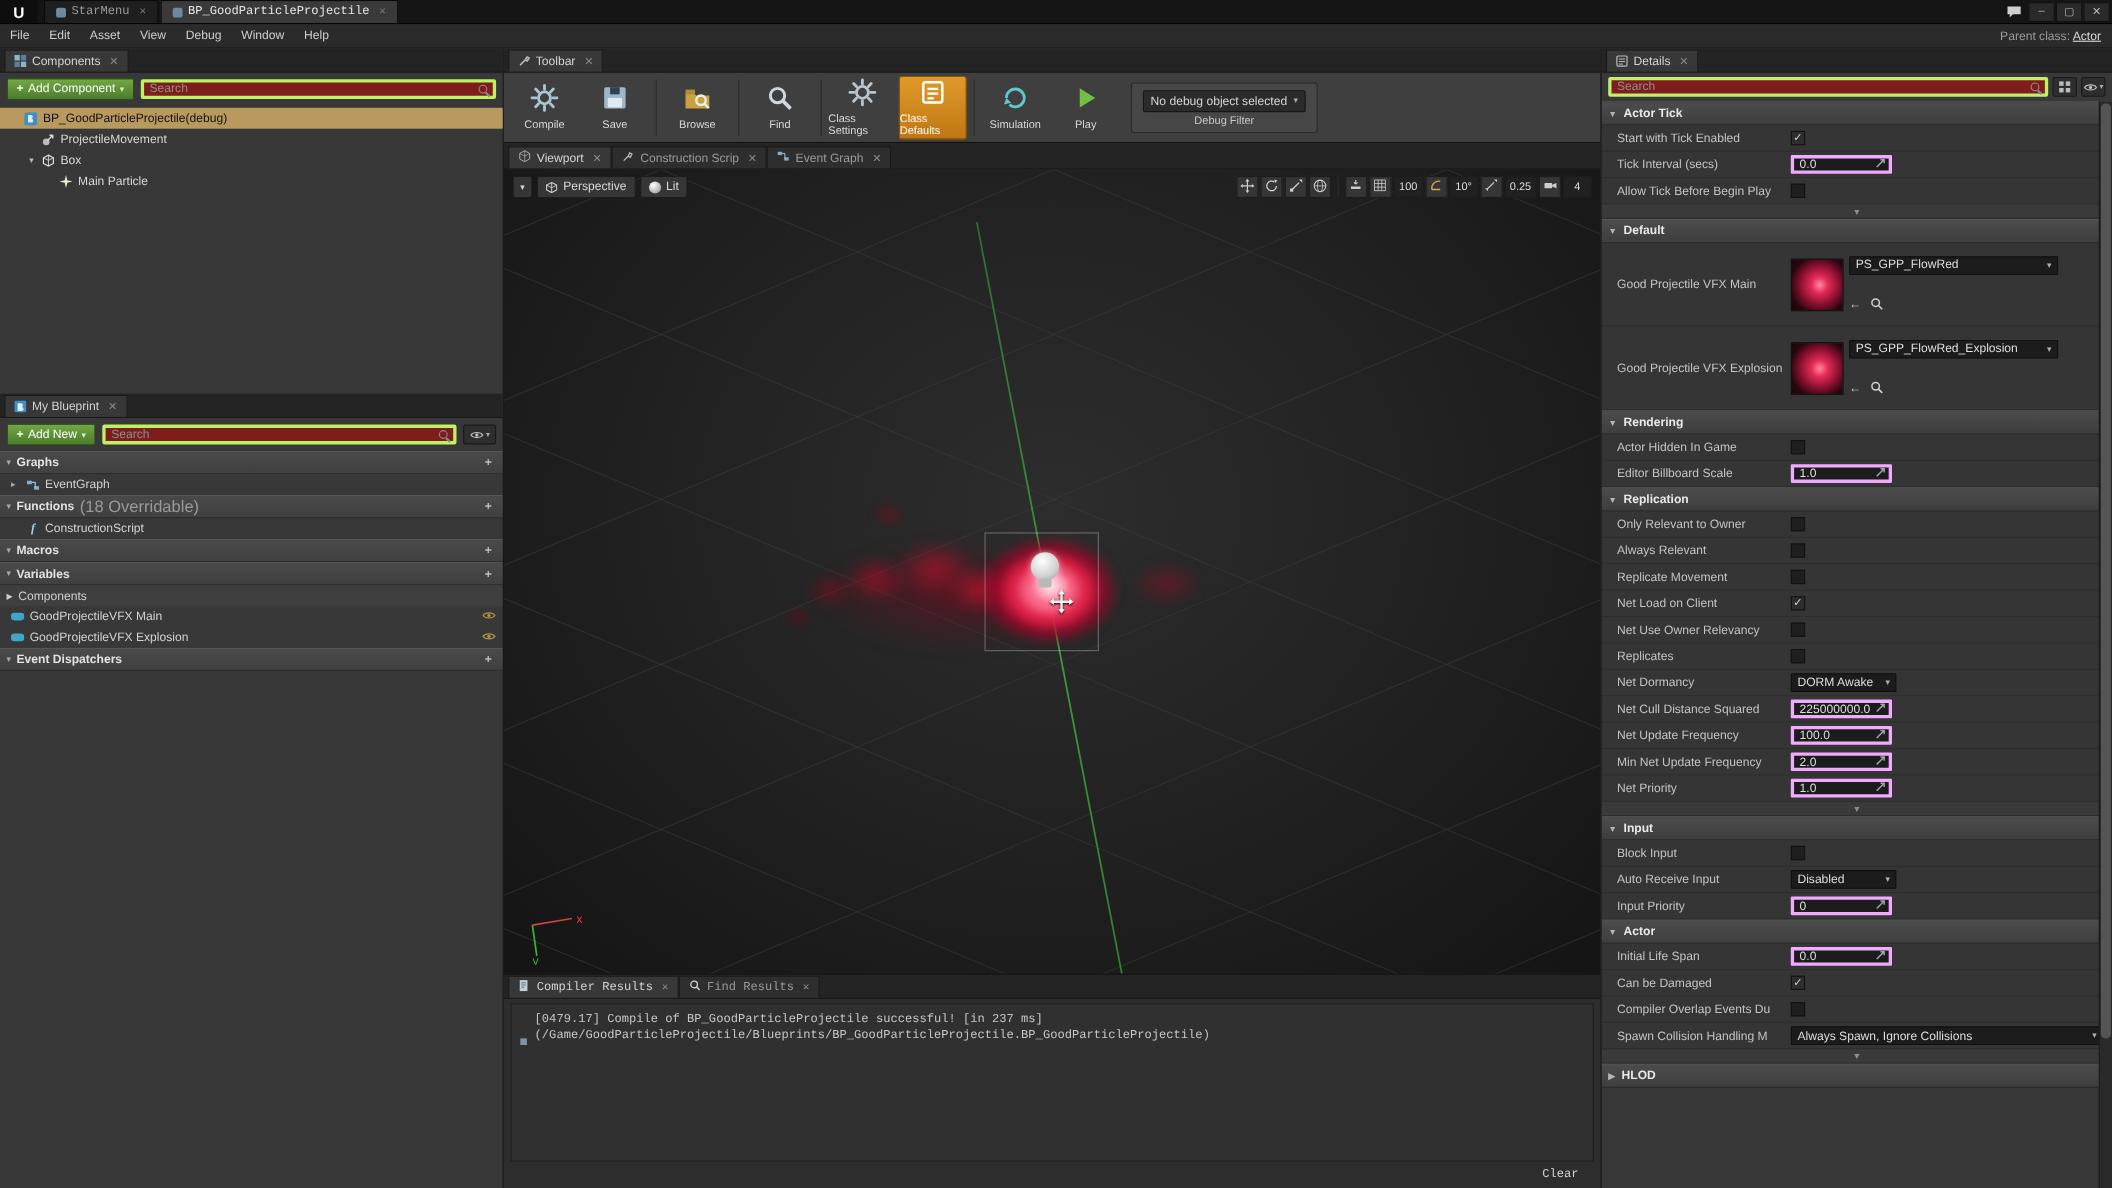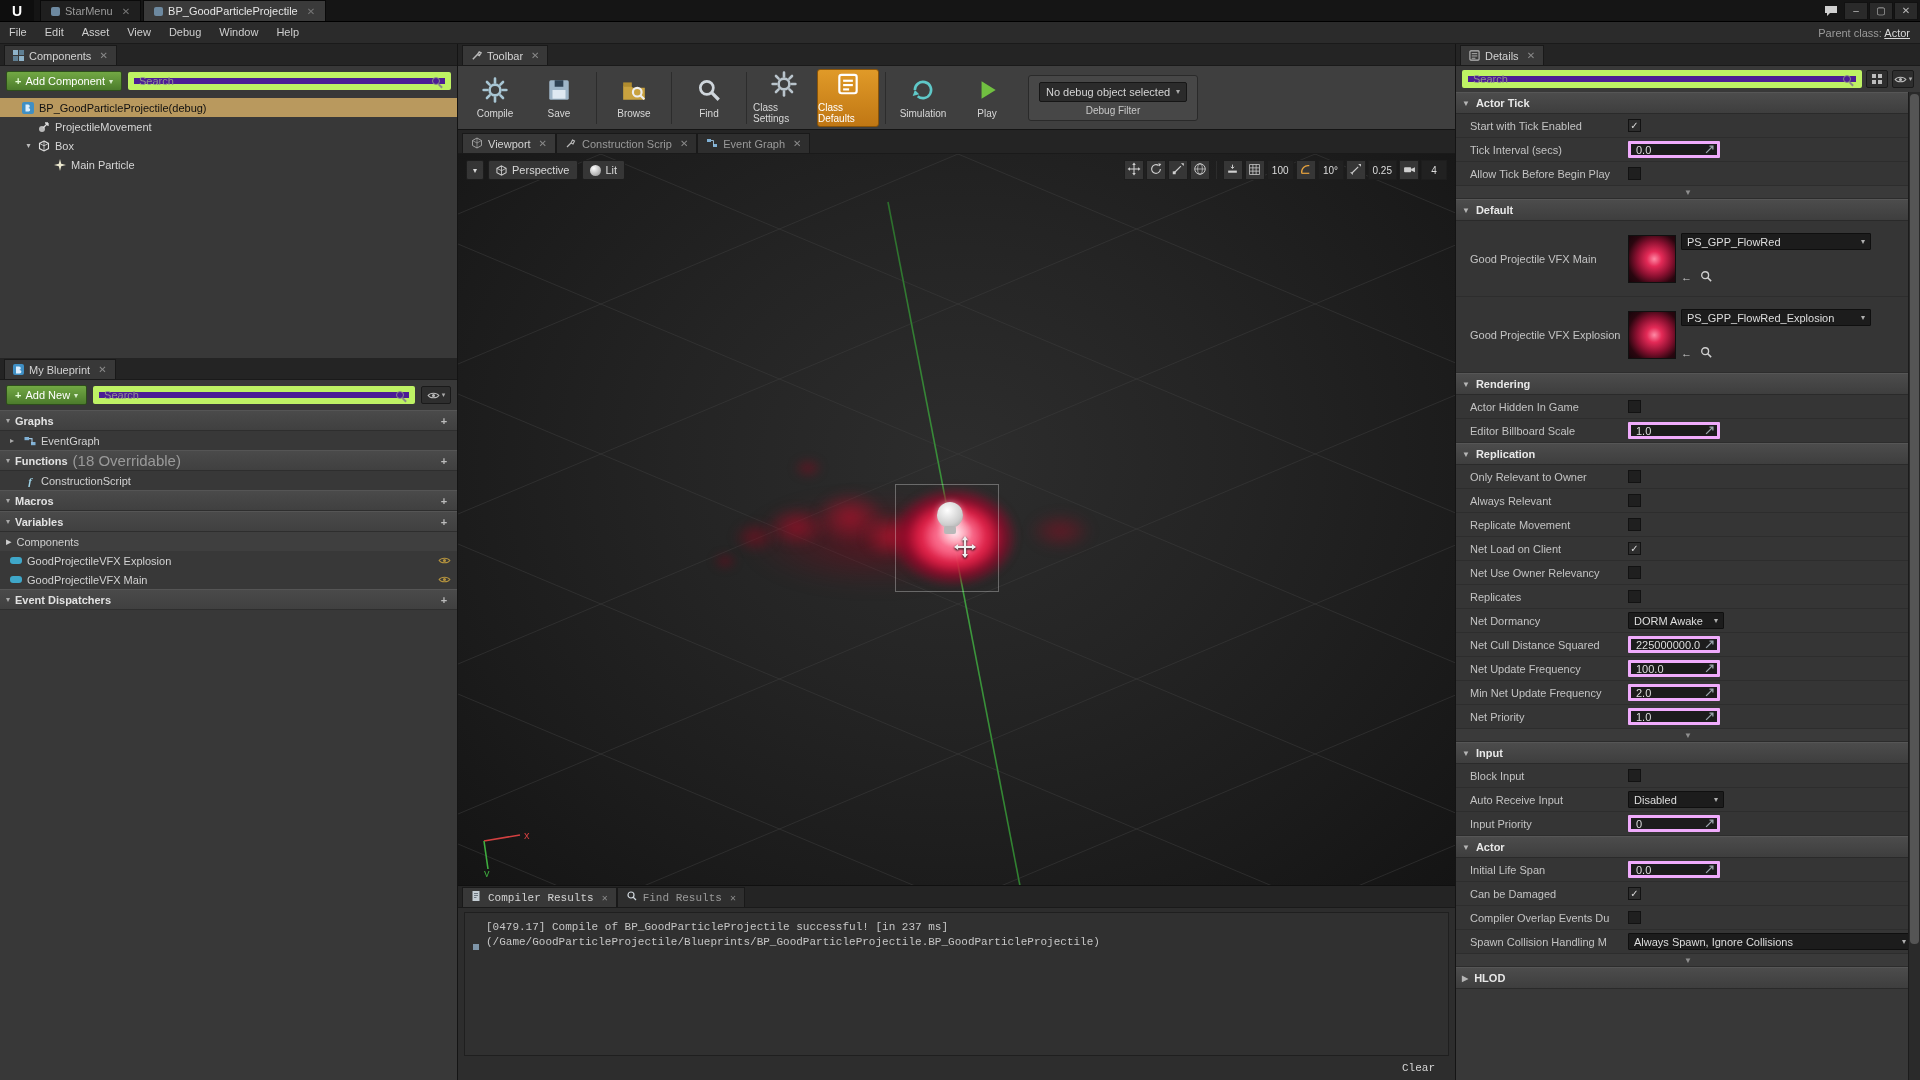--- a/index.html
+++ b/index.html
@@ -8,21 +8,21 @@
     font-family: "Liberation Sans", sans-serif;
     font-size: 11px; color:#cccccc; background:#262626; position:relative;
     -webkit-font-smoothing: antialiased;
   }
   .noselect { user-select:none; }
 
   
   #titlebar { position:absolute; left:0; top:0; width:1920px; height:22px; background:#151515; display:flex; align-items:stretch; border-bottom:1px solid #000; }
   .ue-logo { width:34px; display:flex; align-items:center; justify-content:center; color:#fff; font-weight:bold; font-size:14px; background:#0e0e0e; }
   #title-tabs { display:flex; align-items:stretch; margin-left:6px; }
-  .title-tab { display:flex; align-items:center; gap:5px; padding:0 10px; background:#1f1f1f; color:#9a9a9a; margin-right:2px; border:1px solid #0a0a0a; border-bottom:none; font-size:11px; cursor:default; }
+  .title-tab { display:flex; align-items:center; gap:5px; padding:0 10px; background:#1f1f1f; color:#9a9a9a; margin-right:2px; border:1px solid #0a0a0a; border-bottom:none; font-size:11px; cursor:default;font-family:Liberation Mono, monospace; }
   .title-tab.active { background:#3a3a3a; color:#e5e5e5; }
   .title-tab .ticondot { width:9px; height:9px; background:#6d89a0; border-radius:2px; }
   .title-tab .tclose { color:#777; font-size:10px; margin-left:4px; }
   .tb-right { margin-left:auto; display:flex; align-items:center; gap:2px; padding-right:2px; }
   .winbtn { width:24px; height:18px; display:flex; align-items:center; justify-content:center; color:#bbb; background:#2a2a2a; border:1px solid #111; font-size:10px; }
   .tb-smallicon { width:22px; height:16px; display:flex; align-items:center; justify-content:center; }
 
   
   #menubar { position:absolute; left:0; top:22px; width:1920px; height:22px; background:#2b2b2b; display:flex; align-items:center; border-bottom:1px solid #1a1a1a; }
   #menu-items { display:flex; }
@@ -32,21 +32,21 @@
 
   
   .tabstrip { height:22px; background:#242424; display:flex; align-items:flex-end; padding-left:4px; border-bottom:1px solid #1a1a1a; }
   .ptab { height:20px; display:flex; align-items:center; gap:5px; background:#383838; color:#d3d3d3; padding:0 8px; border:1px solid #191919; border-bottom:none; font-size:11px; }
   .ptab .pclose { color:#8a8a8a; font-size:10px; margin-left:3px; }
   .ptab.dim { background:#2e2e2e; color:#9a9a9a; }
 
   .mag-icon { width:8px; height:8px; border:1.5px solid #8a8a8a; border-radius:50%; position:relative; display:inline-block; flex:none; }
   .mag-icon::after { content:''; position:absolute; width:5px; height:1.5px; background:#8a8a8a; transform:rotate(45deg); right:-4px; bottom:-2px; }
 
-  .searchbox { flex:1; height:18px; background:#4c1d95; border:6px solid #bef264; border-radius:2px; display:flex; align-items:center; padding:0 5px; color:#8a8a8a; gap:5px; }
+  .searchbox { flex:1; height:18px; background:#7f1d1d; border:3px solid #bef264; border-radius:2px; display:flex; align-items:center; padding:0 5px; color:#8a8a8a; gap:5px; }
   .searchbox .ph { flex:1; color:#8f8f8f; }
 
   .green-btn { background:linear-gradient(#72a844,#4c7c2c); border:1px solid #2d4d1b; border-radius:2px; color:#fff; display:flex; align-items:center; gap:4px; padding:0 8px; height:20px; font-size:11px; white-space:nowrap; }
   .green-btn .plus { font-weight:bold; color:#e6ffd8; }
   .green-btn .caret { font-size:8px; color:#d8eccb; }
 
   
   #left-top { position:absolute; left:0; top:44px; width:458px; height:314px; border-right:1px solid #141414; display:flex; flex-direction:column; background:#383838; }
   #components-body { flex:1; display:flex; flex-direction:column; }
   .comp-controls { display:flex; gap:6px; padding:5px 6px; align-items:center; }
@@ -317,29 +317,29 @@
         <span class="exparr" style="font-size: 8px; color: rgb(170, 170, 170); margin-right: 5px; font-weight: normal;">▾</span>
         <span>Variables</span>
         <span class="addbtn">+</span>
       </div>
       <div class="bp-sub">
         <span class="exp">▸</span>
         <span>Components</span>
       </div>
       <div class="bp-item">
         <span class="var-pill"></span>
-        <span>GoodProjectileVFX Explosion</span>
+        <span>GoodProjectileVFX Main</span>
         <span class="row-eye"><svg width="13" height="9" viewBox="0 0 14 10">
             <path d="M1 5c2.2-3.4 9.8-3.4 12 0-2.2 3.4-9.8 3.4-12 0z" fill="none" stroke="#c9a23f" stroke-width="1.2"></path>
             <circle cx="7" cy="5" r="1.7" fill="#c9a23f"></circle>
           </svg></span>
       </div>
       <div class="bp-item">
         <span class="var-pill"></span>
-        <span>GoodProjectileVFX Main</span>
+        <span>GoodProjectileVFX Explosion</span>
         <span class="row-eye"><svg width="13" height="9" viewBox="0 0 14 10">
             <path d="M1 5c2.2-3.4 9.8-3.4 12 0-2.2 3.4-9.8 3.4-12 0z" fill="none" stroke="#c9a23f" stroke-width="1.2"></path>
             <circle cx="7" cy="5" r="1.7" fill="#c9a23f"></circle>
           </svg></span>
       </div>
       <div class="bp-header">
         <span class="exparr" style="font-size: 8px; color: rgb(170, 170, 170); margin-right: 5px; font-weight: normal;">▾</span>
         <span>Event Dispatchers</span>
         <span class="addbtn">+</span>
       </div>

